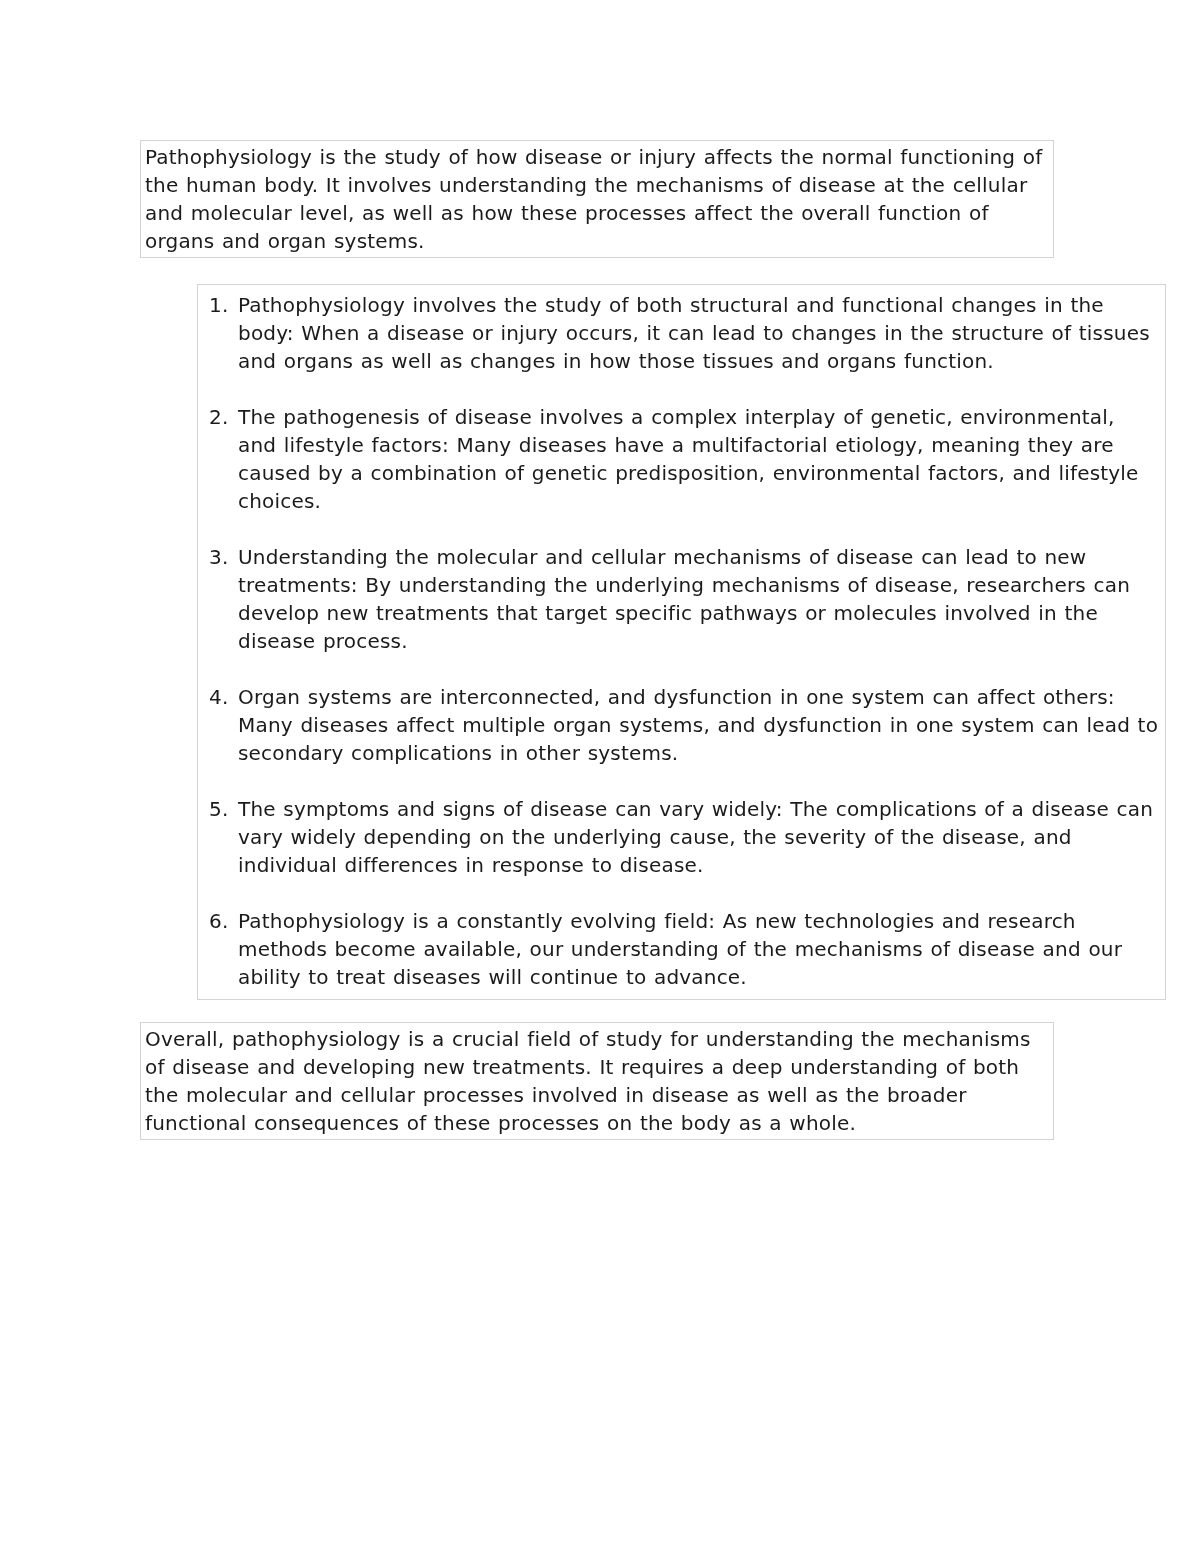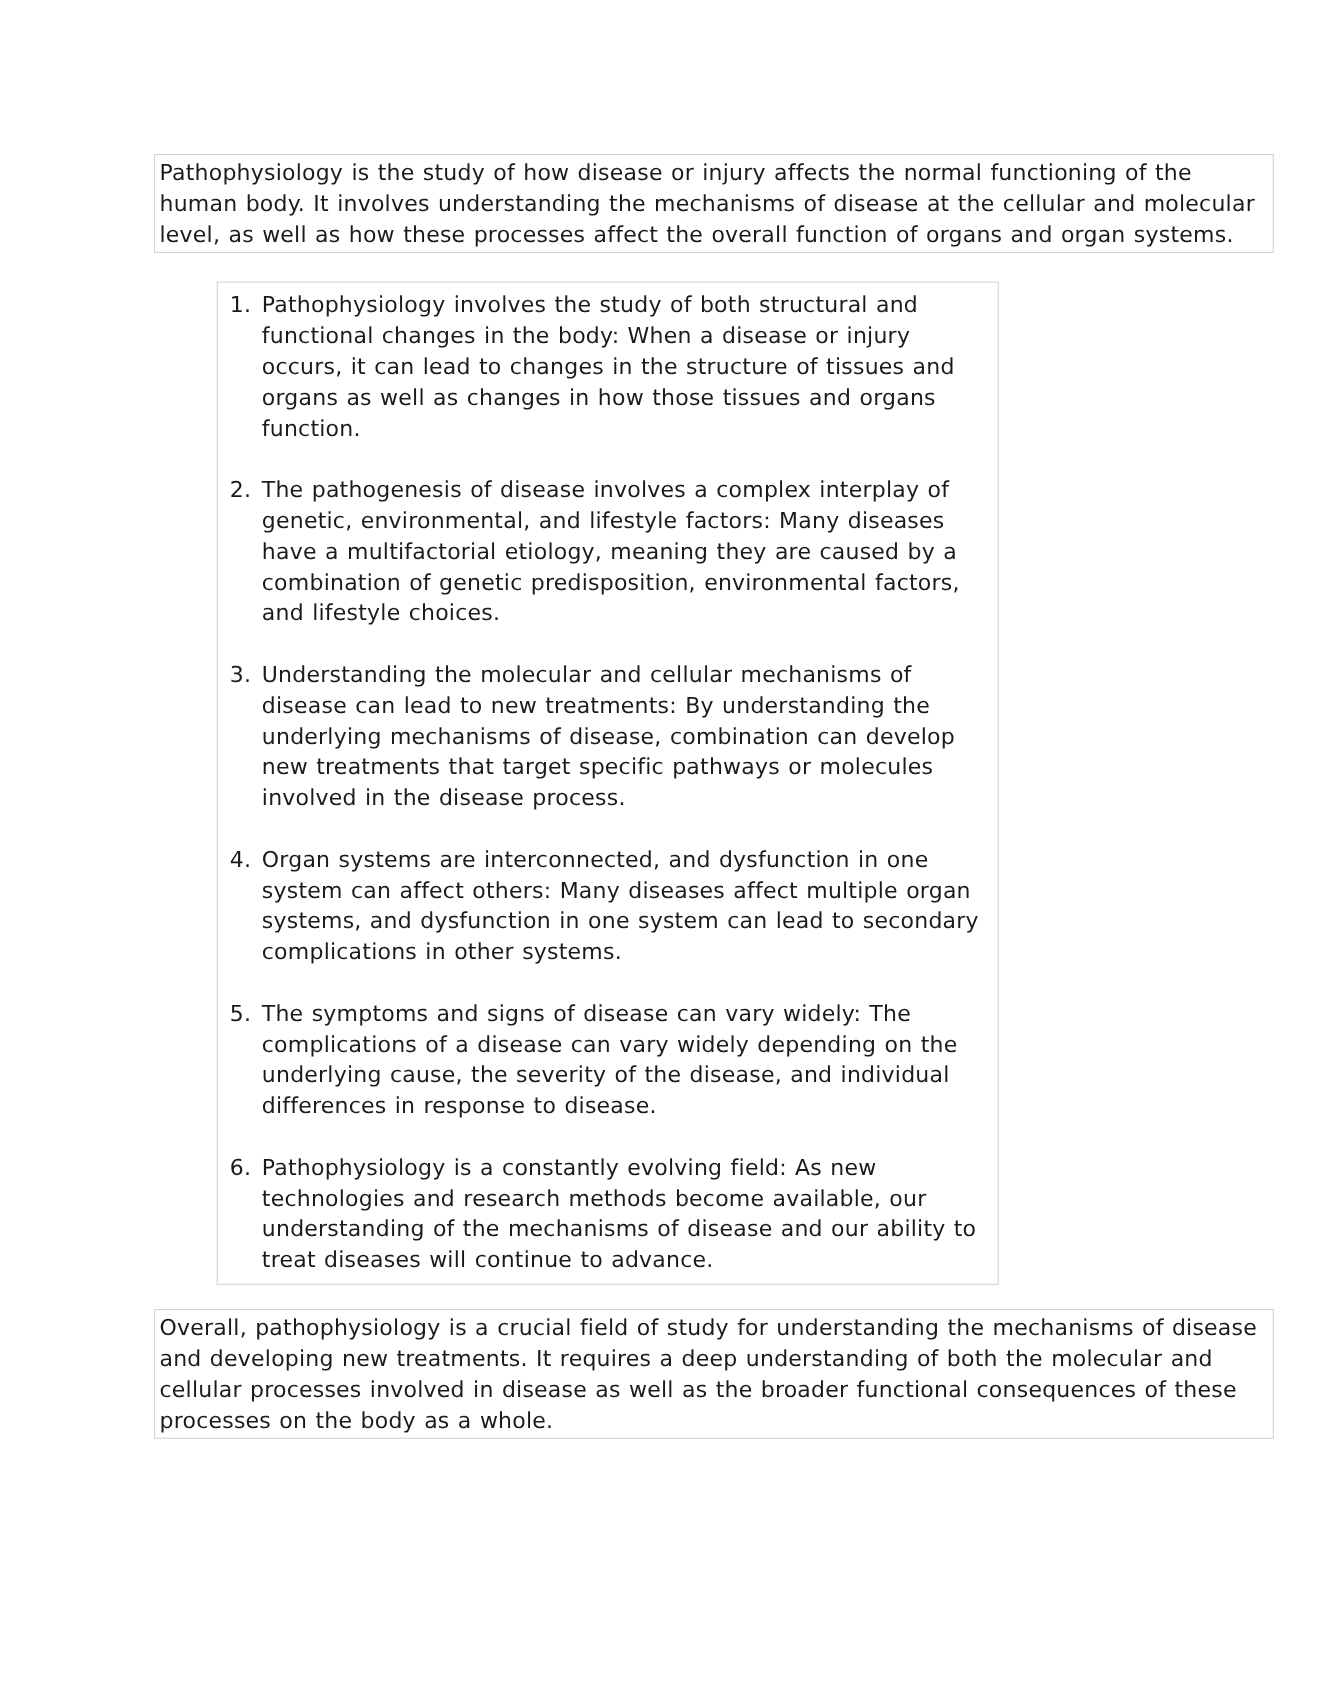--- a/index.html
+++ b/index.html
@@ -14,34 +14,34 @@
   .page {
     position: relative;
     width: 1200px;
     min-height: 1553px;
     box-sizing: border-box;
     background: #ffffff;
     padding: 140px 138px 40px 140px;
   }
   .block {
     box-sizing: border-box;
-    width: 1018px;
+    width: 914px;
     border: 1px solid #d4d4d4;
     font-size: 20px;
     line-height: 28px;
     letter-spacing: 0.2px;
     padding: 2px 4px;
     margin: 0 0 26px 0;
     word-spacing: 1px;
   }
   .block.heading-block {
     margin-bottom: 26px;
   }
   .block.list-block {
-    width: 711px;
+    width: 969px;
     margin-left: 57px;
     padding: 6px 6px 8px 0;
     margin-bottom: 22px;
   }
   .list-block ol {
     margin: 0;
     padding: 0 0 0 38px;
   }
   .list-block li {
     margin: 0 0 28px 0;
@@ -59,21 +59,21 @@
 
 <div class="page">
 
   <div class="block intro-block">Pathophysiology is the study of how disease or injury affects the normal functioning of the human body. It involves understanding the mechanisms of disease at the cellular and molecular level, as well as how these processes affect the overall function of organs and organ systems.</div>
 
 
   <div class="block list-block">
     <ol>
       <li>Pathophysiology involves the study of both structural and functional changes in the body: When a disease or injury occurs, it can lead to changes in the structure of tissues and organs as well as changes in how those tissues and organs function.</li>
       <li>The pathogenesis of disease involves a complex interplay of genetic, environmental, and lifestyle factors: Many diseases have a multifactorial etiology, meaning they are caused by a combination of genetic predisposition, environmental factors, and lifestyle choices.</li>
-      <li>Understanding the molecular and cellular mechanisms of disease can lead to new treatments: By understanding the underlying mechanisms of disease, combination can develop new treatments that target specific pathways or molecules involved in the disease process.</li>
+      <li>Understanding the molecular and cellular mechanisms of disease can lead to new treatments: By understanding the underlying mechanisms of disease, researchers can develop new treatments that target specific pathways or molecules involved in the disease process.</li>
       <li>Organ systems are interconnected, and dysfunction in one system can affect others: Many diseases affect multiple organ systems, and dysfunction in one system can lead to secondary complications in other systems.</li>
       <li>The symptoms and signs of disease can vary widely: The complications of a disease can vary widely depending on the underlying cause, the severity of the disease, and individual differences in response to disease.</li>
       <li>Pathophysiology is a constantly evolving field: As new technologies and research methods become available, our understanding of the mechanisms of disease and our ability to treat diseases will continue to advance.</li>
     </ol>
   </div>
 
   <div class="block conclusion-block">Overall, pathophysiology is a crucial field of study for understanding the mechanisms of disease and developing new treatments. It requires a deep understanding of both the molecular and cellular processes involved in disease as well as the broader functional consequences of these processes on the body as a whole.</div>
 
 </div>
 

